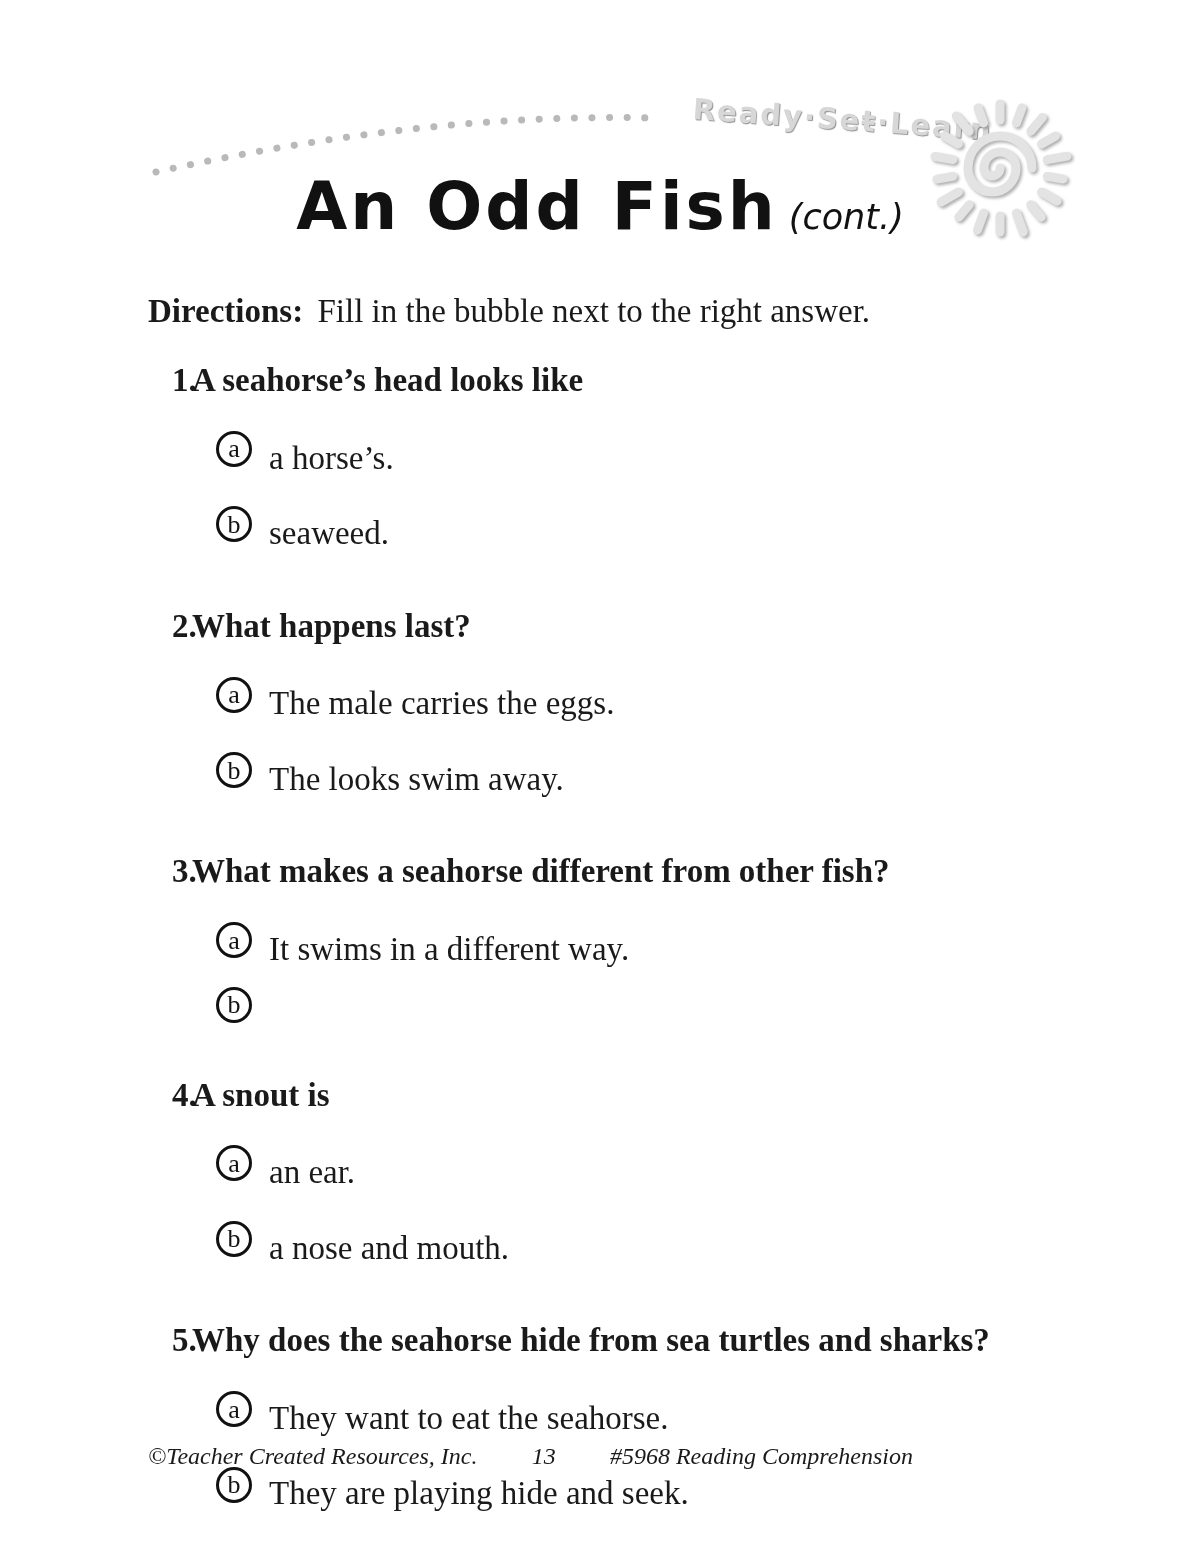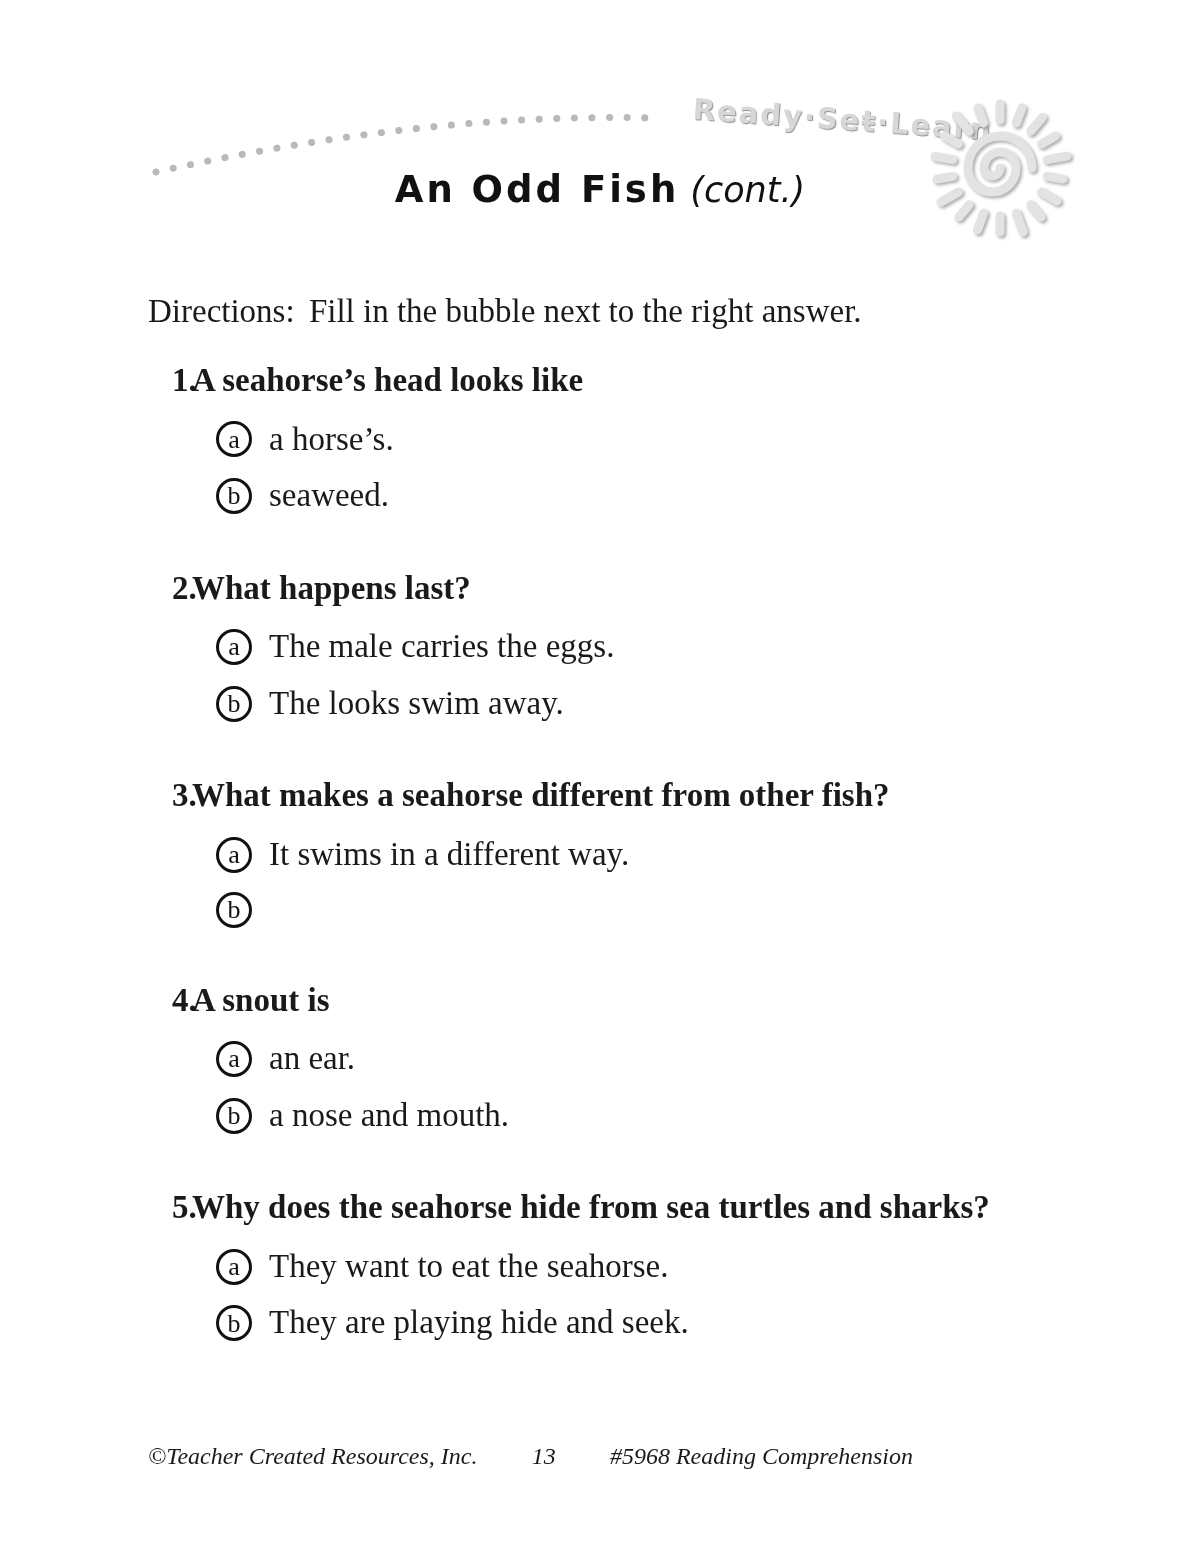--- a/index.html
+++ b/index.html
@@ -36,36 +36,36 @@
   .title-row {
     position: absolute;
     left: 0; top: 168px;
     width: 1200px;
     text-align: center;
     white-space: nowrap;
   }
   .title-main {
     font-family: "DejaVu Sans", sans-serif;
     font-weight: bold;
-    font-size: 37px;
+    font-size: 66px;
     letter-spacing: 3px;
     color: #111111;
   }
   .title-suffix {
     font-family: "DejaVu Sans", sans-serif;
     font-style: italic;
     font-size: 35px;
     color: #111111;
     margin-left: 11px;
   }
 
   
   .content { position: absolute; left: 148px; top: 293px; width: 940px; }
   .directions { font-size: 33px; margin-bottom: 28px; }
-  .directions .dir-label { font-weight: normal; }
+  .directions .dir-label { font-weight: bold; }
   .directions .dir-text { margin-left: 6px; }
 
   .question { margin-bottom: 50px; }
   .q-head {
     display: flex;
     font-size: 33px;
     font-weight: bold;
     line-height: 1.35;
     margin-bottom: 16px;
   }
@@ -87,21 +87,21 @@
     border: 3px solid #111111;
     border-radius: 50%;
     display: inline-flex;
     align-items: center;
     justify-content: center;
     font-size: 26px;
     font-family: "Liberation Serif", serif;
     color: #111111;
     background: #ffffff;
   }
-  .opt-text { margin-left: 17px; }
+  .opt-text { margin-left: 17px; margin-top: 19px; }
 
   
   .footer {
     position: absolute;
     left: 0; top: 1443px;
     width: 1025px;
     padding: 0 112px 0 148px;
     display: flex;
     justify-content: space-between;
     align-items: flex-end;

